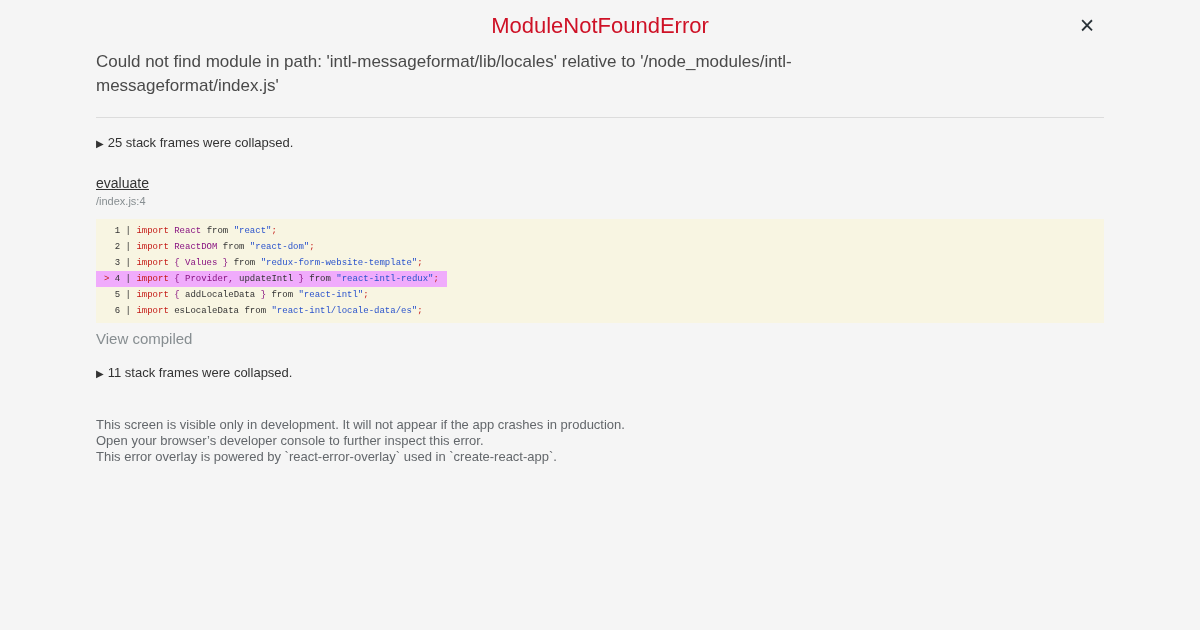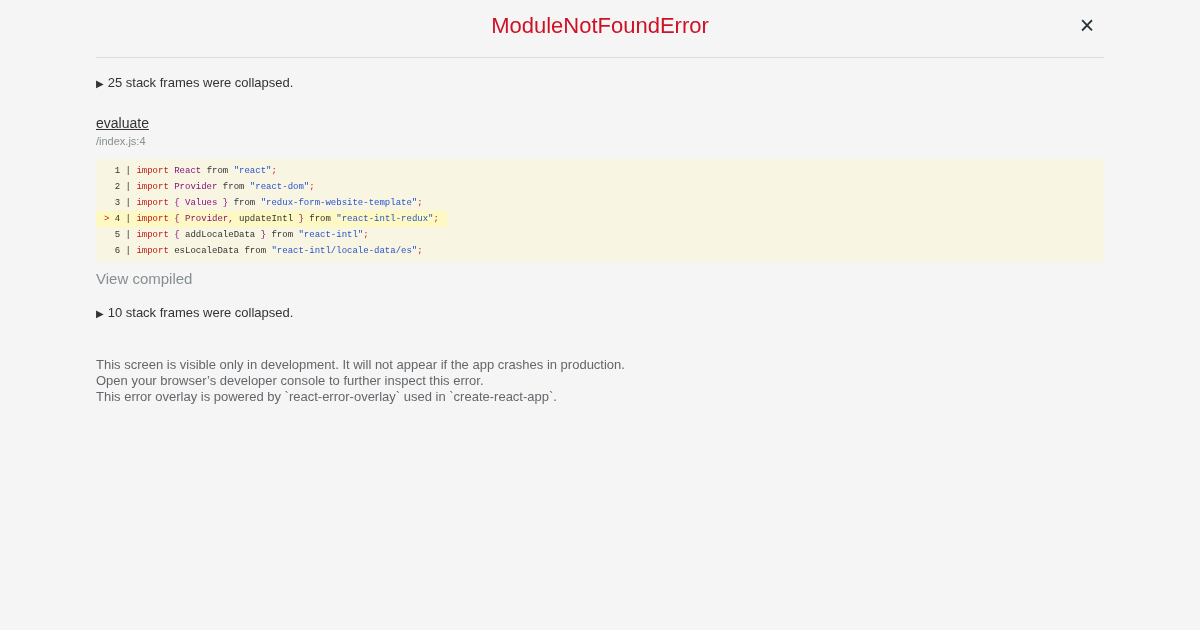--- a/index.html
+++ b/index.html
@@ -43,21 +43,21 @@
   }
   .codeblock{
     margin-top:11px;width:1008px;box-sizing:border-box;
     background:#f8f5e2;
     padding:4px 0;
     font-family:"Liberation Mono", monospace;
     font-size:9px;line-height:16px;
     cursor:pointer;
   }
   .code-line{padding:0 8px;white-space:pre;}
-  .code-line.hl{background:#fef9c3;width:max-content;}
+  .code-line.hl{background:#f0abfc;width:max-content;}
   .tok-pre{color:#333;}
   .tok-pl{color:#333;}
   .tok-kw{color:#c41a16;}
   .tok-cap{color:#881280;}
   .tok-str{color:#2a53cc;}
   .tok-semi{color:#c41a16;}
   .tok-mark{color:#c41a16;}
   .view-compiled{
     margin-top:8px;font-size:15px;line-height:15px;color:#878e91;cursor:pointer;
   }
@@ -67,43 +67,44 @@
   }
 </style>
 </head>
 <body>
 
 <div class="overlay">
   <div class="content">
 
     <div class="title">ModuleNotFoundError</div>
 
+    <div class="message">Could not find module in path: 'intl-messageformat/lib/locales' relative to '/node_modules/intl-messageformat/index.js'</div>
 
     <hr class="divider">
 
     <div class="collapsed">
       <span class="tri">▶</span><span>25 stack frames were collapsed.</span>
     </div>
 
     <div class="frame-fn">evaluate</div>
     <div class="frame-loc">/index.js:4</div>
 
     <div class="codeblock" id="code-block">
         <div class="code-line"><span class="tok-pre">  1 | </span><span class="tok-kw">import</span><span class="tok-pl"> </span><span class="tok-cap">React</span><span class="tok-pl"> from </span><span class="tok-str">"react"</span><span class="tok-semi">;</span></div>
-        <div class="code-line"><span class="tok-pre">  2 | </span><span class="tok-kw">import</span><span class="tok-pl"> </span><span class="tok-cap">Provider</span><span class="tok-pl"> from </span><span class="tok-str">"react-dom"</span><span class="tok-semi">;</span></div>
+        <div class="code-line"><span class="tok-pre">  2 | </span><span class="tok-kw">import</span><span class="tok-pl"> </span><span class="tok-cap">ReactDOM</span><span class="tok-pl"> from </span><span class="tok-str">"react-dom"</span><span class="tok-semi">;</span></div>
         <div class="code-line"><span class="tok-pre">  3 | </span><span class="tok-kw">import</span><span class="tok-pl"> </span><span class="tok-cap">{ Values }</span><span class="tok-pl"> from </span><span class="tok-str">"redux-form-website-template"</span><span class="tok-semi">;</span></div>
         <div class="code-line hl"><span class="tok-mark">&gt; </span><span class="tok-pre">4 | </span><span class="tok-kw">import</span><span class="tok-pl"> </span><span class="tok-cap">{ Provider,</span><span class="tok-pl"> updateIntl </span><span class="tok-cap">}</span><span class="tok-pl"> from </span><span class="tok-str">"react-intl-redux"</span><span class="tok-semi">;</span></div>
         <div class="code-line"><span class="tok-pre">  5 | </span><span class="tok-kw">import</span><span class="tok-pl"> </span><span class="tok-cap">{</span><span class="tok-pl"> addLocaleData </span><span class="tok-cap">}</span><span class="tok-pl"> from </span><span class="tok-str">"react-intl"</span><span class="tok-semi">;</span></div>
         <div class="code-line"><span class="tok-pre">  6 | </span><span class="tok-kw">import</span><span class="tok-pl"> esLocaleData from </span><span class="tok-str">"react-intl/locale-data/es"</span><span class="tok-semi">;</span></div>
       </div>
 
     <div class="view-compiled">View compiled</div>
 
     <div class="collapsed second">
-      <span class="tri">▶</span><span>10 stack frames were collapsed.</span>
+      <span class="tri">▶</span><span>11 stack frames were collapsed.</span>
     </div>
 
     <div class="footer">
       <div>This screen is visible only in development. It will not appear if the app crashes in production.</div>
       <div>Open your browser’s developer console to further inspect this error.</div>
       <div>This error overlay is powered by `react-error-overlay` used in `create-react-app`.</div>
     </div>
 
   </div>
 

